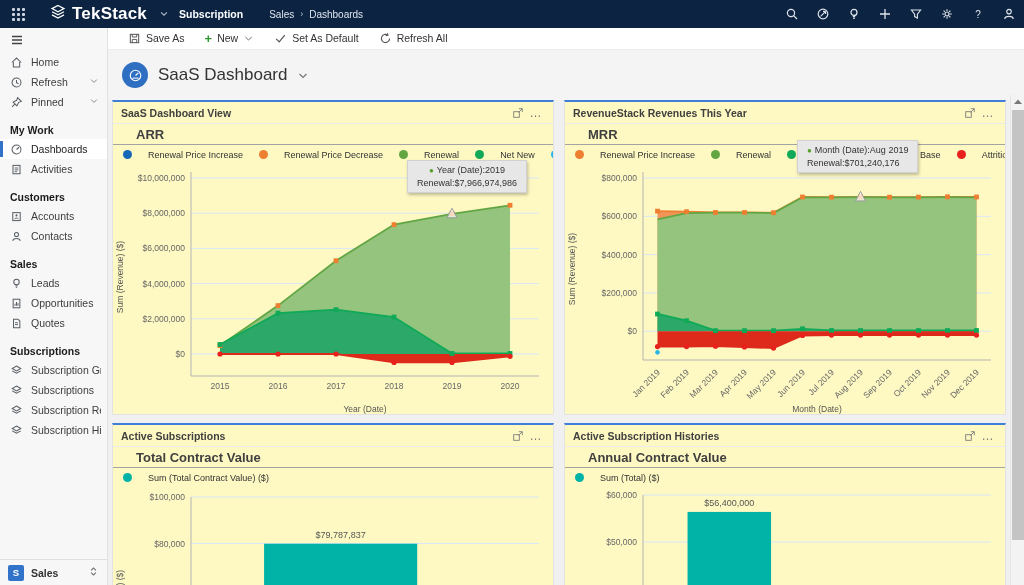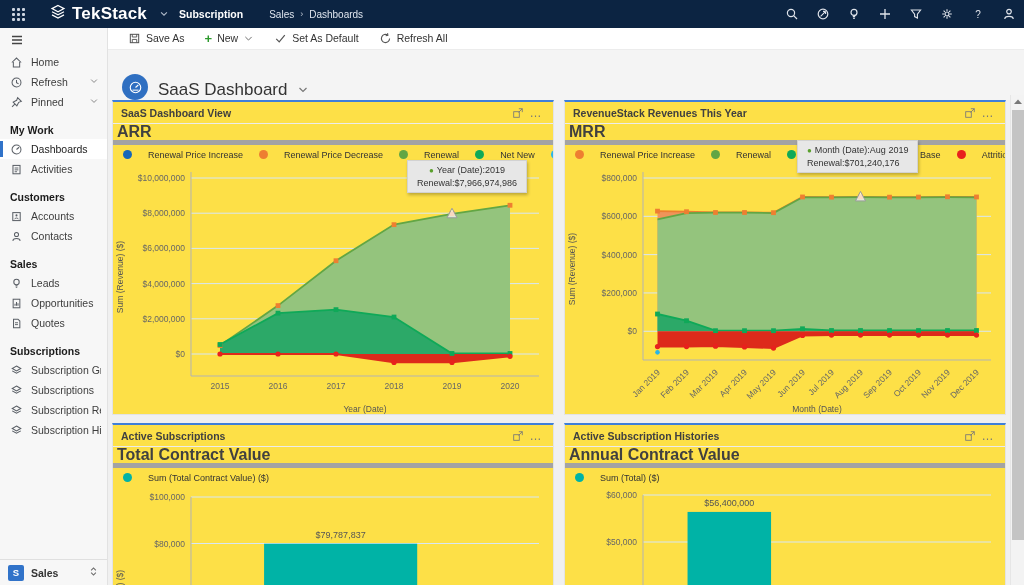--- a/index.html
+++ b/index.html
@@ -38,36 +38,36 @@
 .side-group{margin-top:9px;padding:3px 10px 3px 10px;font-size:10.5px;font-weight:bold;color:#1b1b1b}
 .side-ic{width:14px;height:14px;color:#5a5f66;flex:none;display:flex;align-items:center}
 .side-chev{color:#777;flex:none;margin-right:2px}
 .area-switch{height:26px;border-top:1px solid #e0e0e0;background:#f7f7f7;display:flex;
   align-items:center;gap:7px;padding:0 8px;cursor:pointer}
 .area-badge{width:16px;height:16px;background:#3173c9;color:#fff;font-size:9.5px;font-weight:bold;
   display:flex;align-items:center;justify-content:center;border-radius:2px}
 .area-lbl{flex:1;font-size:10.5px;font-weight:bold;color:#333}
 
 .main{position:absolute;left:108px;top:50px;width:916px;height:535px;background:#f0f0f0}
-.title-row{height:50px;display:flex;align-items:flex-end;gap:10px;padding-left:14px;background:#f4f4f4}
+.title-row{height:50px;display:flex;align-items:center;gap:10px;padding-left:14px;background:#f4f4f4}
 .page-ic{width:26px;height:26px;border-radius:50%;background:#2f6fc1;display:flex;
   align-items:center;justify-content:center;flex:none}
 .page-title{font-size:17px;color:#333}
 .title-chev{color:#666;margin-top:3px}
 .grid{margin:0 18px 0 4px;display:grid;grid-template-columns:442px 442px;gap:8px 10px}
 
-.card{background:#fde047;border:1px solid #e3e3e3;border-top:2px solid #3f7fd9;position:relative;overflow:hidden}
+.card{background:#fef9c3;border:1px solid #e3e3e3;border-top:2px solid #3f7fd9;position:relative;overflow:hidden}
 .card.r1{height:315px}
 .card.r2{height:420px}
 .card-head{height:22px;display:flex;align-items:center;padding:0 8px;border-bottom:1px solid #ececec}
 .card-title{flex:1;font-size:10.5px;font-weight:bold;color:#404040;white-space:nowrap}
 .card-ic{width:18px;height:16px;display:flex;align-items:center;justify-content:center;color:#777;cursor:pointer}
 .ellip{font-size:12px;color:#777;letter-spacing:1px;line-height:8px}
-.chart-title{height:21px;display:flex;align-items:center;padding:0 4px;font-size:16px;
-  font-weight:bold;color:#404040;border-bottom:5px solid #a3a3a3}
+.chart-title{height:21px;display:flex;align-items:center;padding:0 23px;font-size:13px;
+  font-weight:bold;color:#404040;border-bottom:1px solid #a3a3a3}
 .legend{height:19px;display:flex;align-items:center;gap:16px;padding:0 10px;overflow:hidden}
 .leg-item{display:flex;align-items:center;gap:16px;font-size:9px;color:#333;white-space:nowrap;cursor:pointer}
 .leg-dot{width:9px;height:9px;border-radius:50%;flex:none}
 svg.chart{display:block}
 
 .tooltip{position:absolute;background:#e7e7e7;border:1px solid #d2d2d2;
   box-shadow:1px 2px 3px rgba(0,0,0,.25);padding:3px 9px;font-size:9px;color:#333;
   line-height:1.4;white-space:nowrap;z-index:30}
 .tooltip .l1{text-align:center}
 .tooltip .dot{color:#5aa02c;font-size:8px;margin-right:3px}

